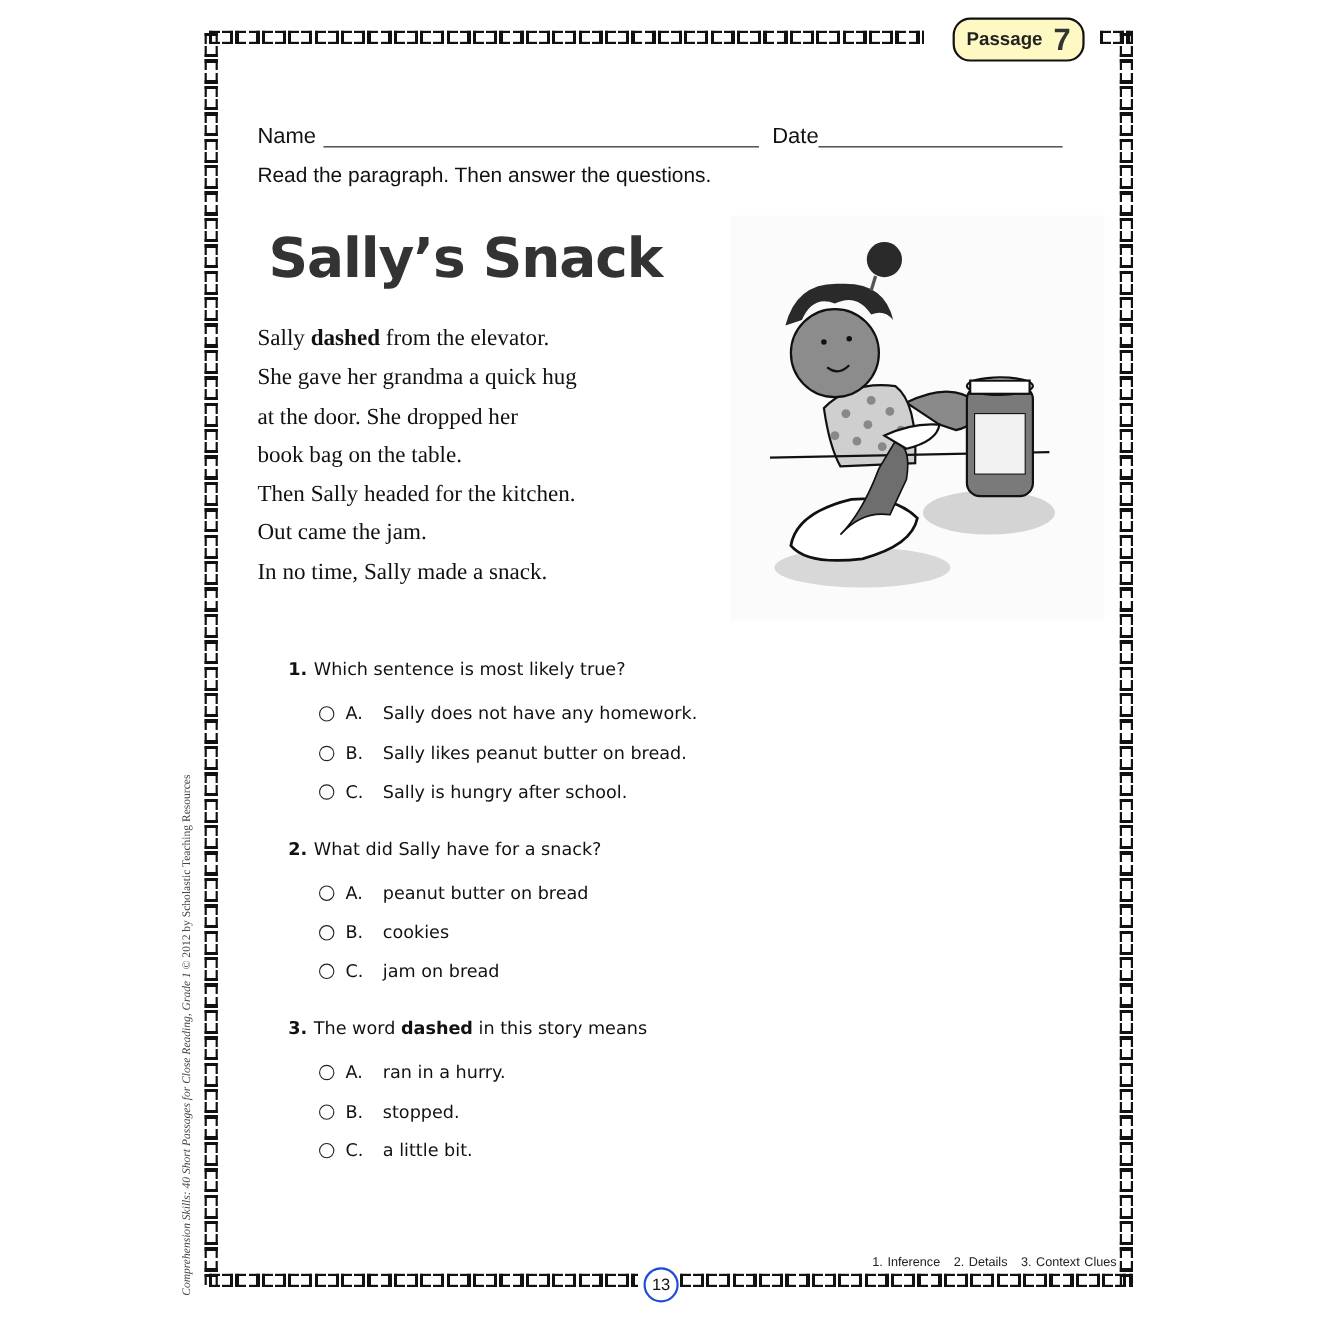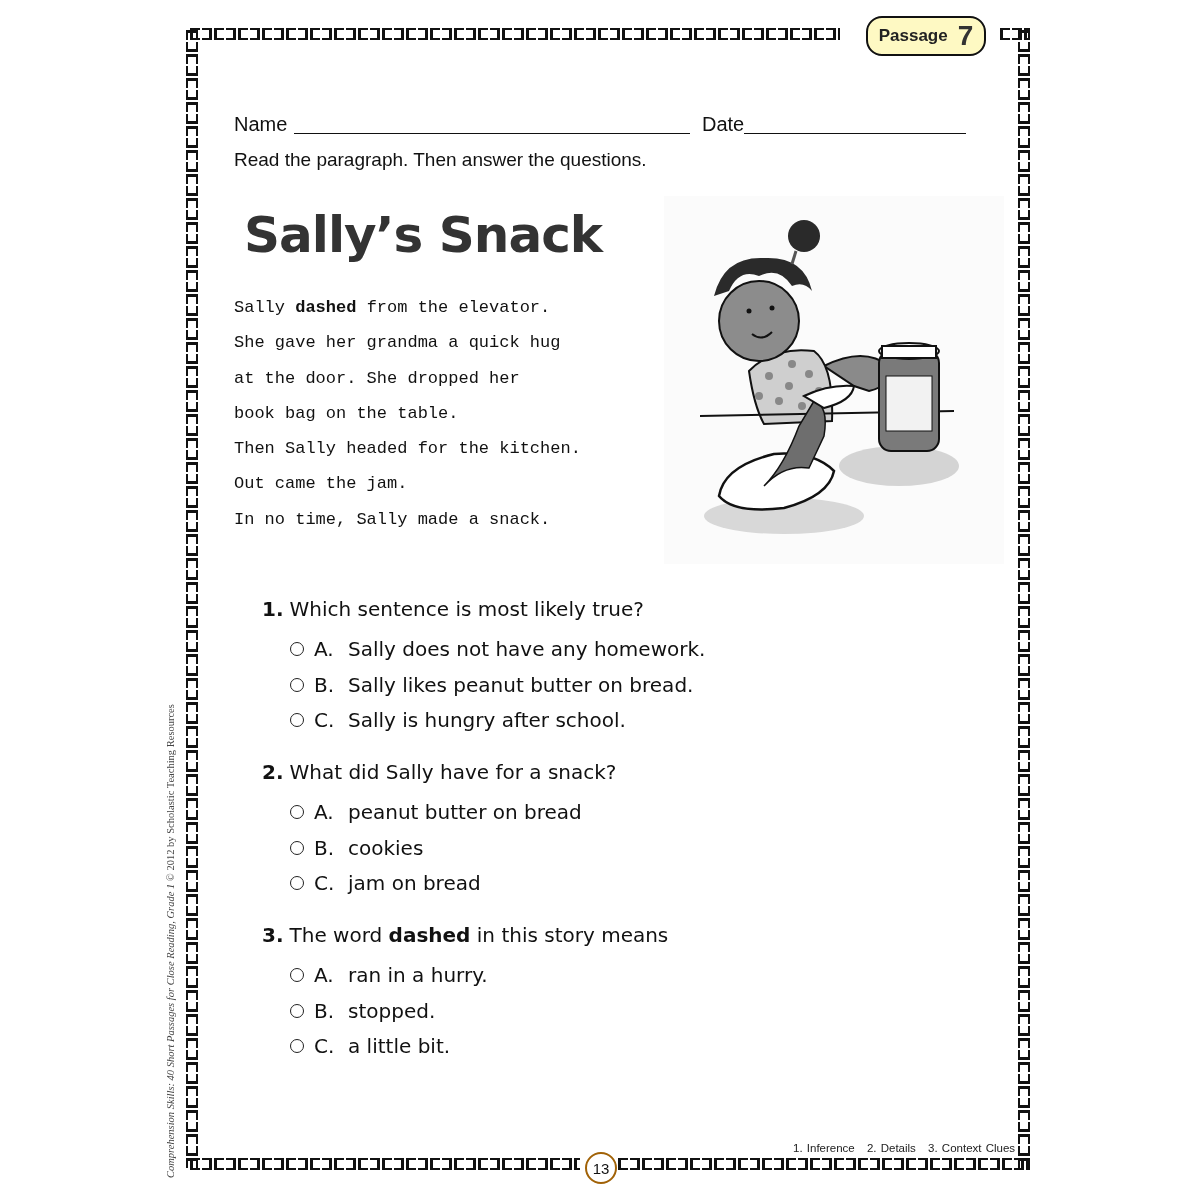--- a/index.html
+++ b/index.html
@@ -30,47 +30,47 @@
   #border-left { left:186px; top:30px; height:1140px; }
   #border-right { left:1018px; top:30px; height:1140px; }
 
   .passage-tag { position:absolute; left:866px; top:16px; width:116px; height:36px;
       border:2px solid #111; border-radius:16px; background:#fef9c3;
       display:flex; align-items:center; justify-content:center; gap:10px; }
   .passage-tag .label { font-family:"Liberation Sans", sans-serif; font-weight:bold; font-size:17px; color:#222; }
   .passage-tag .num { font-family:"Liberation Sans", sans-serif; font-weight:bold; font-size:28px; color:#333; }
 
   .page-number { position:absolute; left:585px; top:1152px; width:28px; height:28px;
-      border:2px solid #a16207; border-radius:50%; background:#fff;
+      border:2px solid #1d4ed8; border-radius:50%; background:#fff;
       display:flex; align-items:center; justify-content:center;
       font-family:"Liberation Sans", sans-serif; font-size:15px; color:#111; }
 
   .name-row { position:absolute; left:234px; top:92px; width:740px; height:28px;
       font-family:"Liberation Sans", sans-serif; font-size:20px; color:#111;margin-top:19px; }
   .name-row .name-label { position:absolute; left:0; top:2px; }
   .name-row .name-line { position:absolute; left:60px; top:22px; width:396px; border-bottom:1.5px solid #111; }
   .name-row .date-label { position:absolute; left:468px; top:2px; }
   .name-row .date-line { position:absolute; left:510px; top:22px; width:222px; border-bottom:1.5px solid #111; }
 
   .instructions { position:absolute; left:234px; top:149px;
       font-family:Liberation Sans, sans-serif; font-size:19px; color:#111; }
 
   .story-title { position:absolute; left:234px; top:196px; margin:10px;
       font-family:"DejaVu Sans", sans-serif; font-weight:bold; font-size:50px;
       color:#333; letter-spacing:-1px; }
 
   .story { position:absolute; left:234px; top:290px; width:430px;
-      font-family:Liberation Mono, monospace; font-size:17px; line-height:35.3px; color:#111; }
+      font-family:Liberation Serif, serif; font-size:21px; line-height:35.3px; color:#111; }
   .story .line { white-space:nowrap; }
   .story b { font-weight:bold; }
 
   .illustration { position:absolute; left:664px; top:196px; width:340px; height:368px; background:#fbfbfb; }
 
   .questions { position:absolute; left:262px; top:596px; width:600px;
-      font-family:"DejaVu Sans", sans-serif; font-size:20px; color:#111; }
+      font-family:"DejaVu Sans", sans-serif; font-size:16px; color:#111; }
   .question { margin-bottom:21px; }
   .question .stem { height:35.5px; line-height:26px; white-space:nowrap; }
   .question .qnum { font-weight:bold; margin-right:6px; }
   .option { height:35.5px; line-height:26px; padding-left:28px; display:flex; align-items:center; white-space:nowrap; }
   .option .radio { width:14px; height:14px; border:1.5px solid #222; border-radius:50%;
       margin-right:10px; box-sizing:border-box; flex:none; }
   .option .letter { width:34px; flex:none; }
 
   .skills { position:absolute; left:793px; top:1142px;
       font-family:"Liberation Sans", sans-serif; font-size:11.5px; color:#222; word-spacing:1px; }

